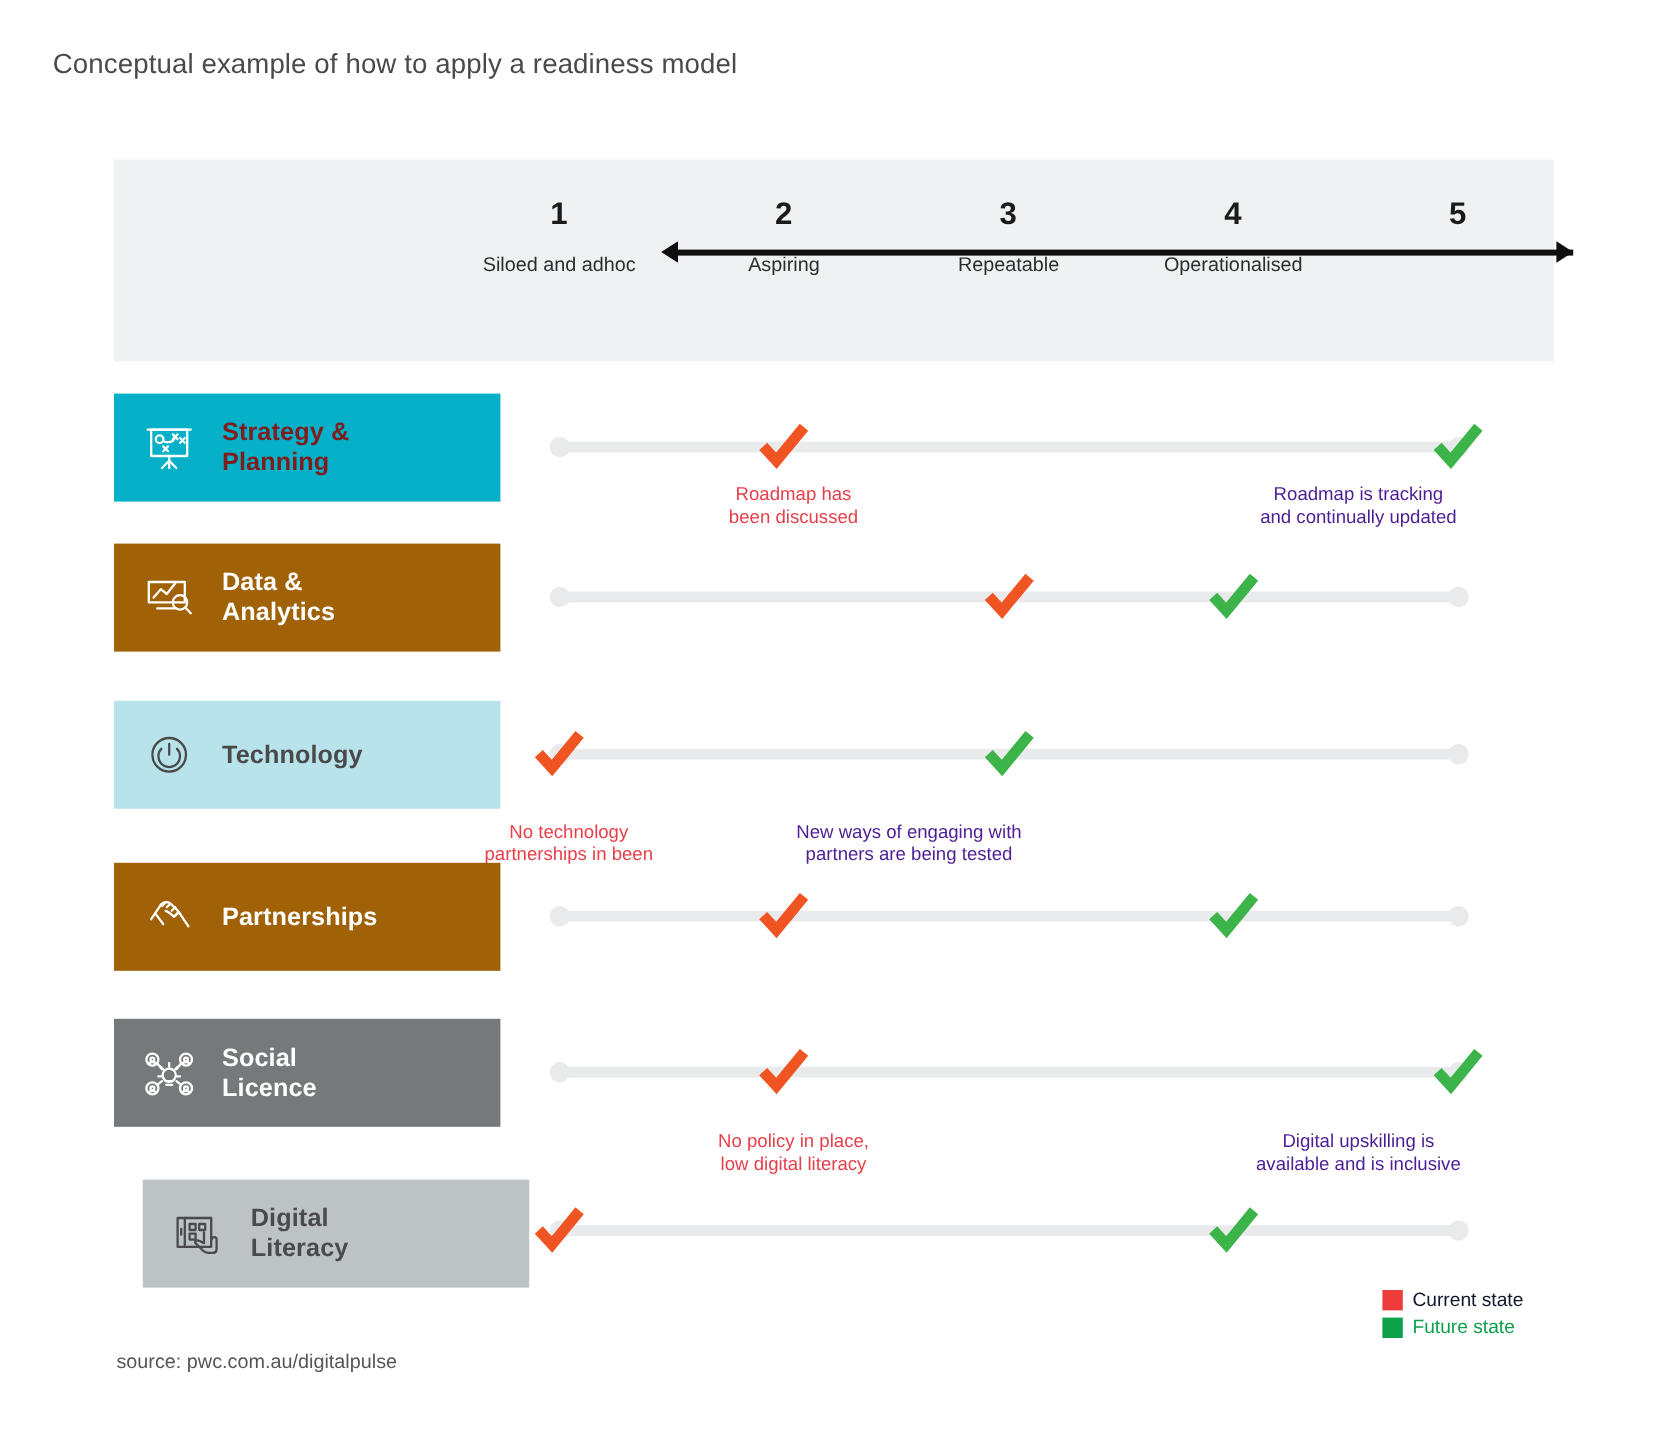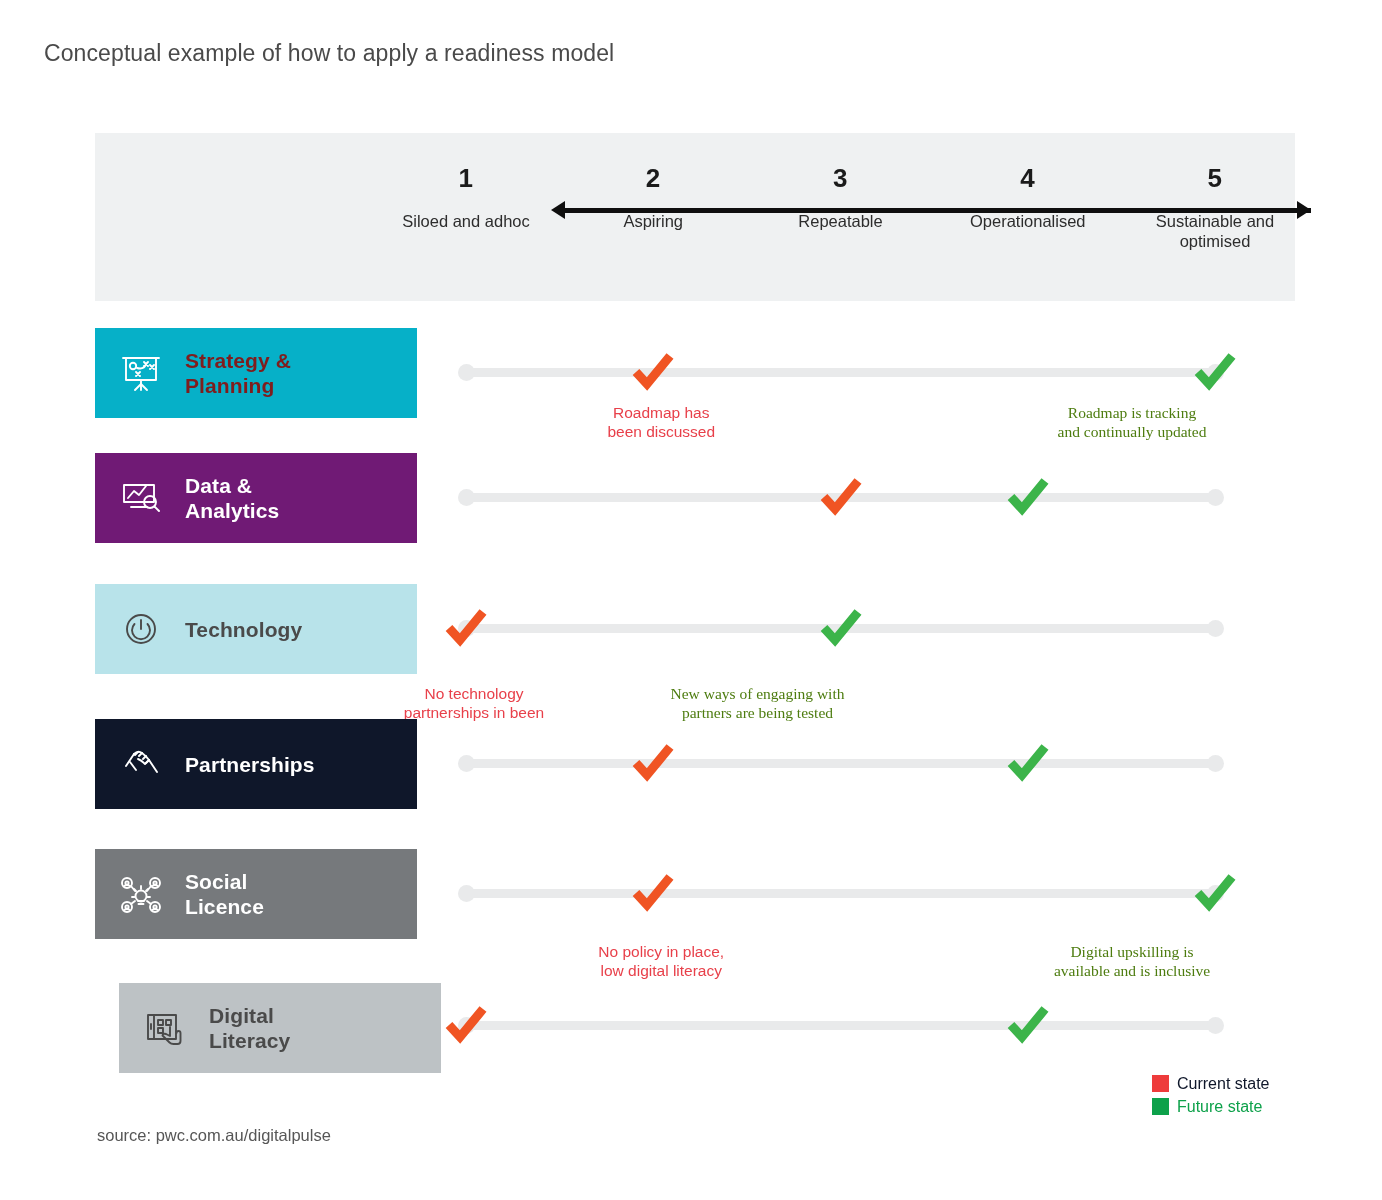--- a/index.html
+++ b/index.html
@@ -154,21 +154,21 @@
   .annot {
     position: absolute;
     width: 260px;
     margin-left: -130px;
     text-align: center;
     font-size: 15.5px;
     line-height: 19px;
     white-space: pre-line;
   }
   .annot.current { color: #e8404a; }
-  .annot.future  { color: #4d7c0f; font-family: Liberation Serif, serif; }
+  .annot.future  { color: #4c1d95; }
 
   
   #legend {
     position: absolute;
     left: 1152px;
     top: 1073px;
     width: 200px;
   }
   .legend-row {
     display: flex;
@@ -219,22 +219,20 @@
         <div class="scale-num">3</div>
       </div>
       <div class="scale-label" style="left: 745.5px;">Repeatable</div>
       <div class="scale-stop" style="left: 932.75px;">
         <div class="scale-num">4</div>
       </div>
       <div class="scale-label" style="left: 932.75px;">Operationalised</div>
       <div class="scale-stop" style="left: 1120px;">
         <div class="scale-num">5</div>
       </div>
-      <div class="scale-label" style="left: 1120px;">Sustainable
-and optimised</div>
     </div>
 </div>
 
 <div id="rows-container">
     <div class="cat-block" style="top: 328px; height: 90px; background: rgb(6, 176, 200);">
       <span class="cat-icon"><svg viewBox="0 0 48 48" fill="none" stroke="#ffffff" stroke-width="1.9" stroke-linecap="round" stroke-linejoin="round">
           <line x1="6" y1="9" x2="42" y2="9"></line>
           <rect x="9" y="9" width="30" height="22"></rect>
           <circle cx="16" cy="17" r="3.2"></circle>
           <path d="M20 19 q7 2 9 -4"></path>
@@ -255,21 +253,21 @@
           <path d="M9 26 L20 38 L43 10"></path>
         </svg></div>
       <div class="check" style="left: 1215px; top: 0px;"><svg viewBox="0 0 52 52" fill="none" stroke="#3cb44a" stroke-width="9" stroke-linecap="butt" stroke-linejoin="miter">
           <path d="M9 26 L20 38 L43 10"></path>
         </svg></div>
     </div>
     <div class="annot current" style="left: 661.25px; top: 403px;">Roadmap has
 been discussed</div>
     <div class="annot future" style="left: 1132px; top: 403px;">Roadmap is tracking
 and continually updated</div>
-    <div class="cat-block" style="top: 453px; height: 90px; background: #701a75;">
+    <div class="cat-block" style="top: 453px; height: 90px; background: #a16207;">
       <span class="cat-icon"><svg viewBox="0 0 48 48" fill="none" stroke="#ffffff" stroke-width="1.9" stroke-linecap="round" stroke-linejoin="round">
           <path d="M7 11 h30 v17 h-30 z"></path>
           <path d="M11 24 l6 -7 l5 4 l7 -9"></path>
           <circle cx="33" cy="28" r="6"></circle>
           <line x1="37.5" y1="32.5" x2="42" y2="37"></line>
           <line x1="14" y1="33" x2="30" y2="33"></line>
         </svg></span>
       <span class="cat-label" style="color: rgb(255, 255, 255);">Data &amp;
 Analytics</span>
     </div>
@@ -300,21 +298,21 @@
           <path d="M9 26 L20 38 L43 10"></path>
         </svg></div>
       <div class="check" style="left: 840.5px; top: 0px;"><svg viewBox="0 0 52 52" fill="none" stroke="#3cb44a" stroke-width="9" stroke-linecap="butt" stroke-linejoin="miter">
           <path d="M9 26 L20 38 L43 10"></path>
         </svg></div>
     </div>
     <div class="annot current" style="left: 474px; top: 684px;">No technology
 partnerships in been</div>
     <div class="annot future" style="left: 757.5px; top: 684px;">New ways of engaging with
 partners are being tested</div>
-    <div class="cat-block" style="top: 719px; height: 90px; background: #0f172a;">
+    <div class="cat-block" style="top: 719px; height: 90px; background: #a16207;">
       <span class="cat-icon"><svg viewBox="0 0 48 48" fill="none" stroke="#ffffff" stroke-width="1.9" stroke-linecap="round" stroke-linejoin="round">
           <path d="M17 14 q4 -4 8 -1 q4 3 7 7 l-4 4 q-4 -4 -7 -5"></path>
           <path d="M21 12 l-3 3 M25 13 l-3 3 M29 16 l-3 3 M32 20 l-3 3"></path>
           <path d="M17 14 l-8 12"></path>
           <path d="M32 20 l8 12"></path>
           <path d="M13 22 l6 8"></path>
         </svg></span>
       <span class="cat-label" style="color: rgb(255, 255, 255);">Partnerships</span>
     </div>
     <div class="track-wrap" style="top: 763px;">

